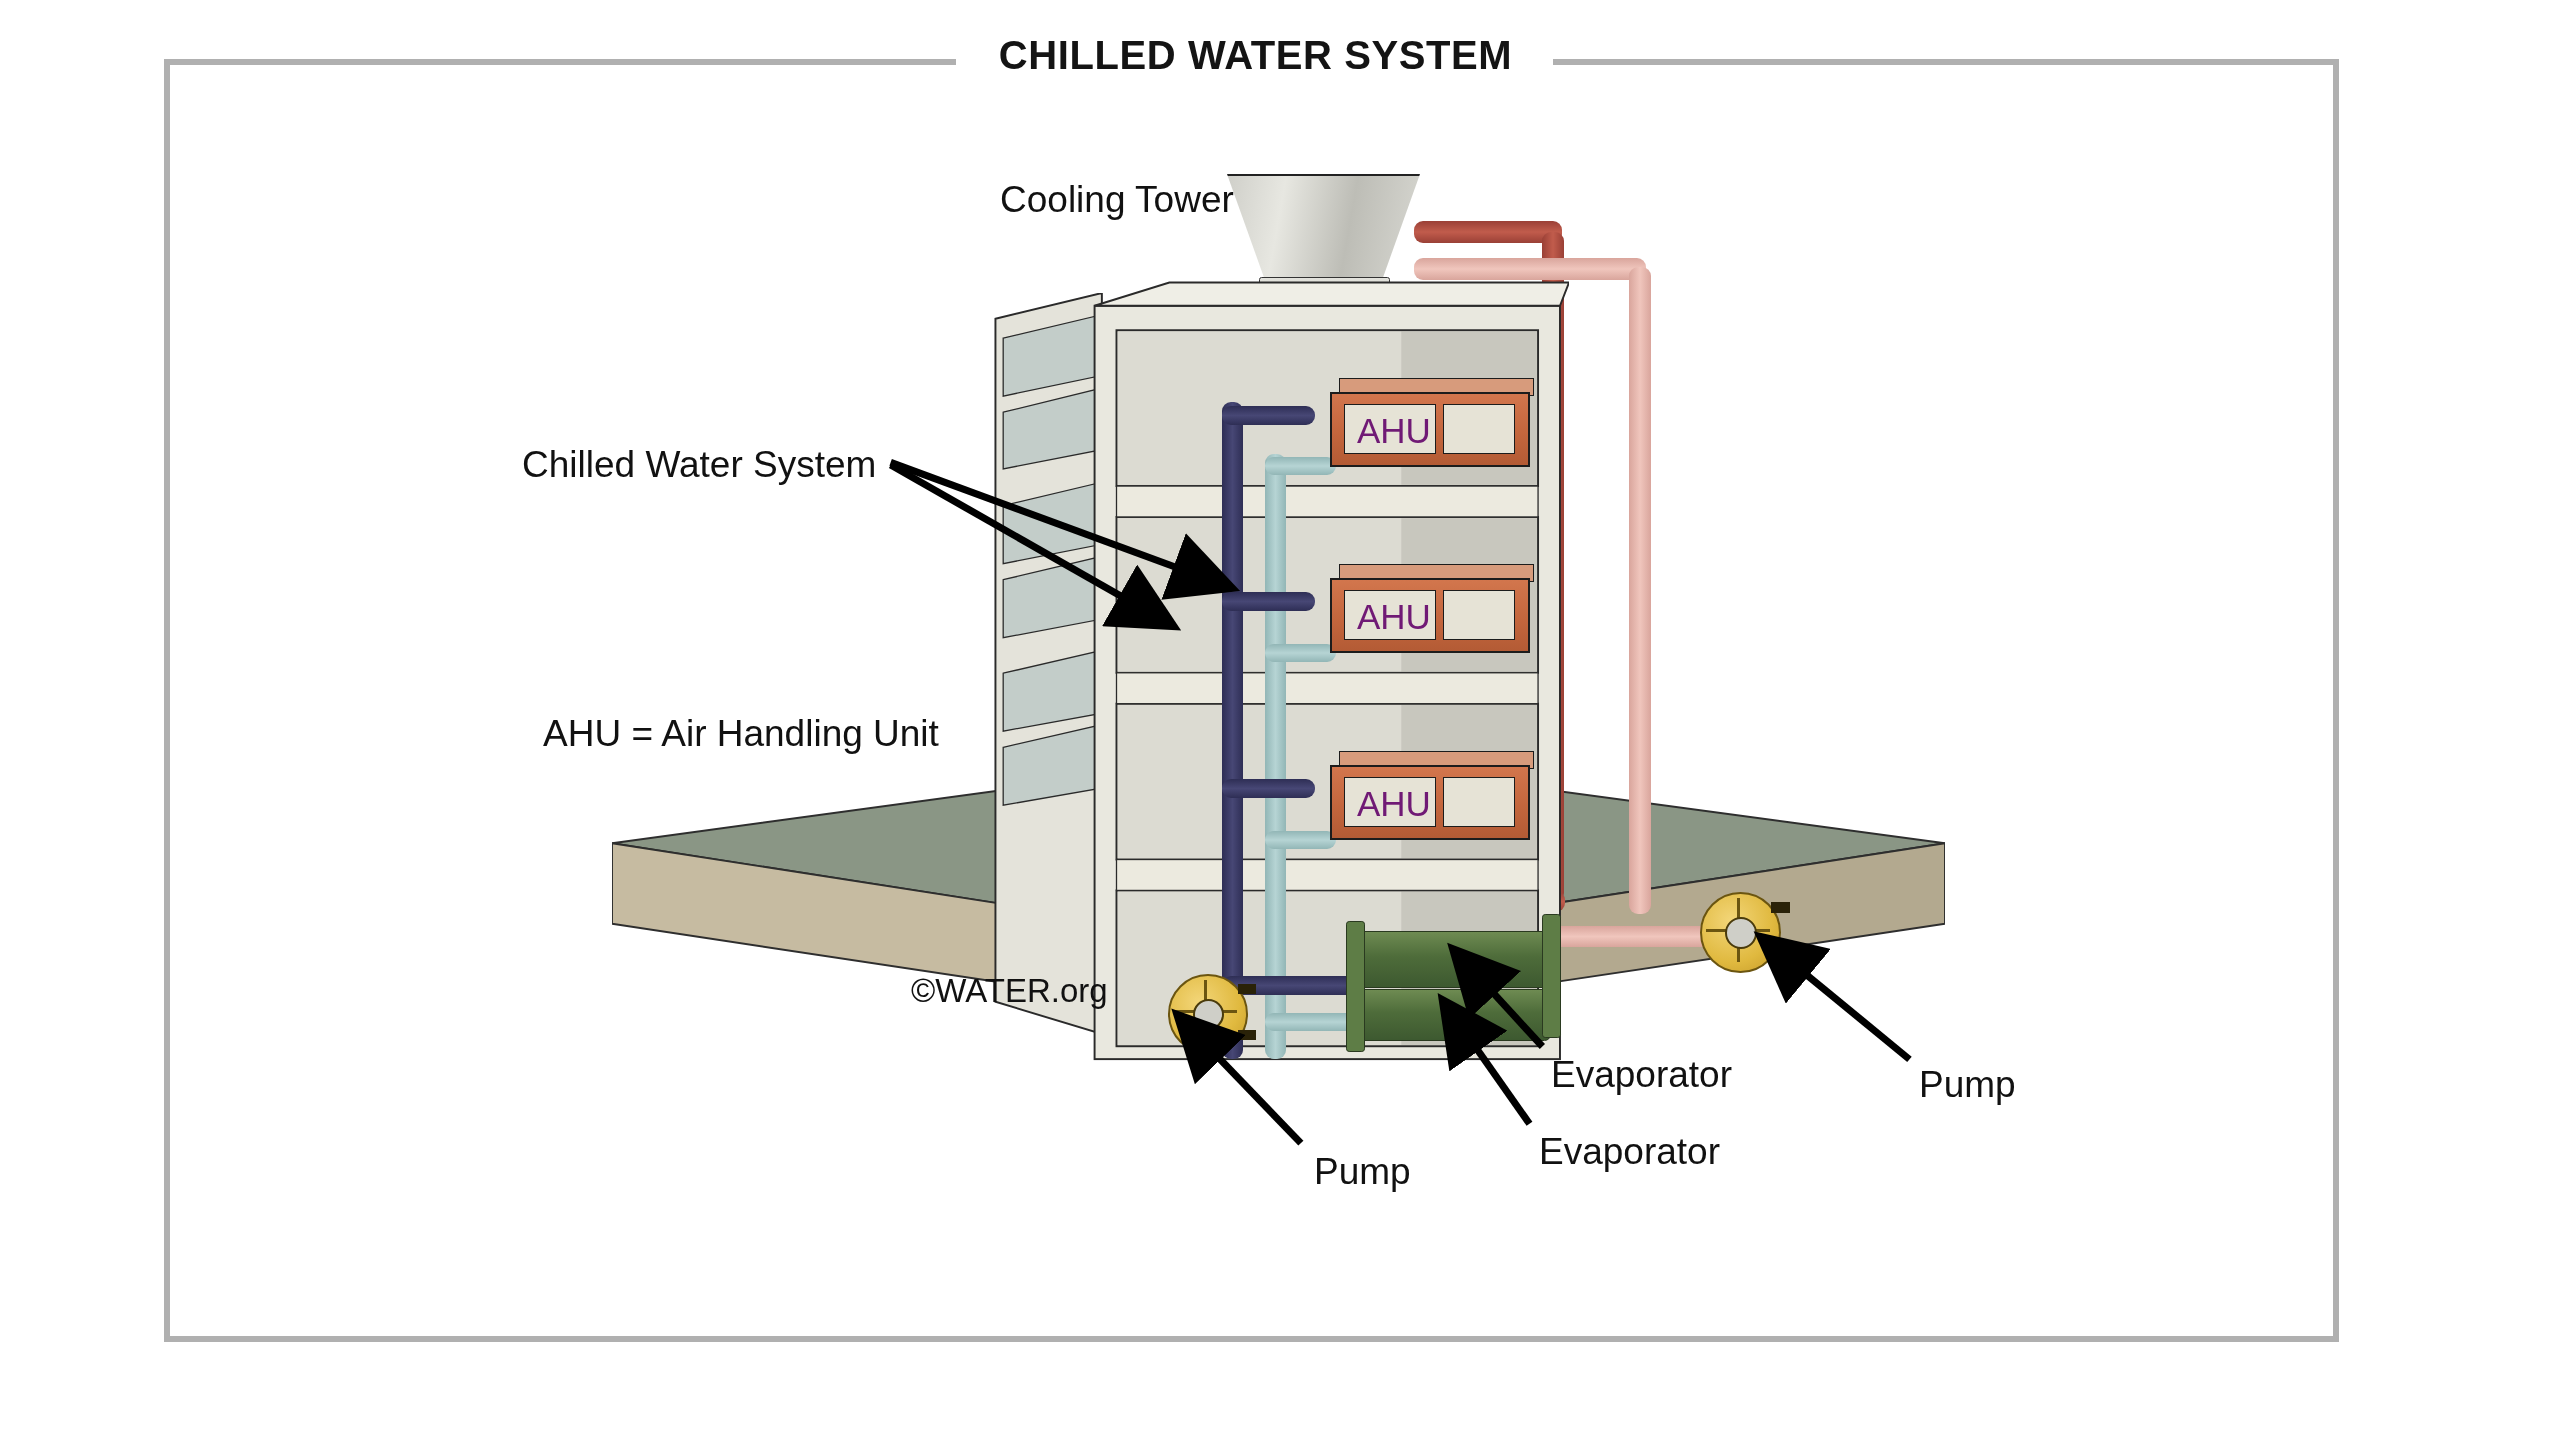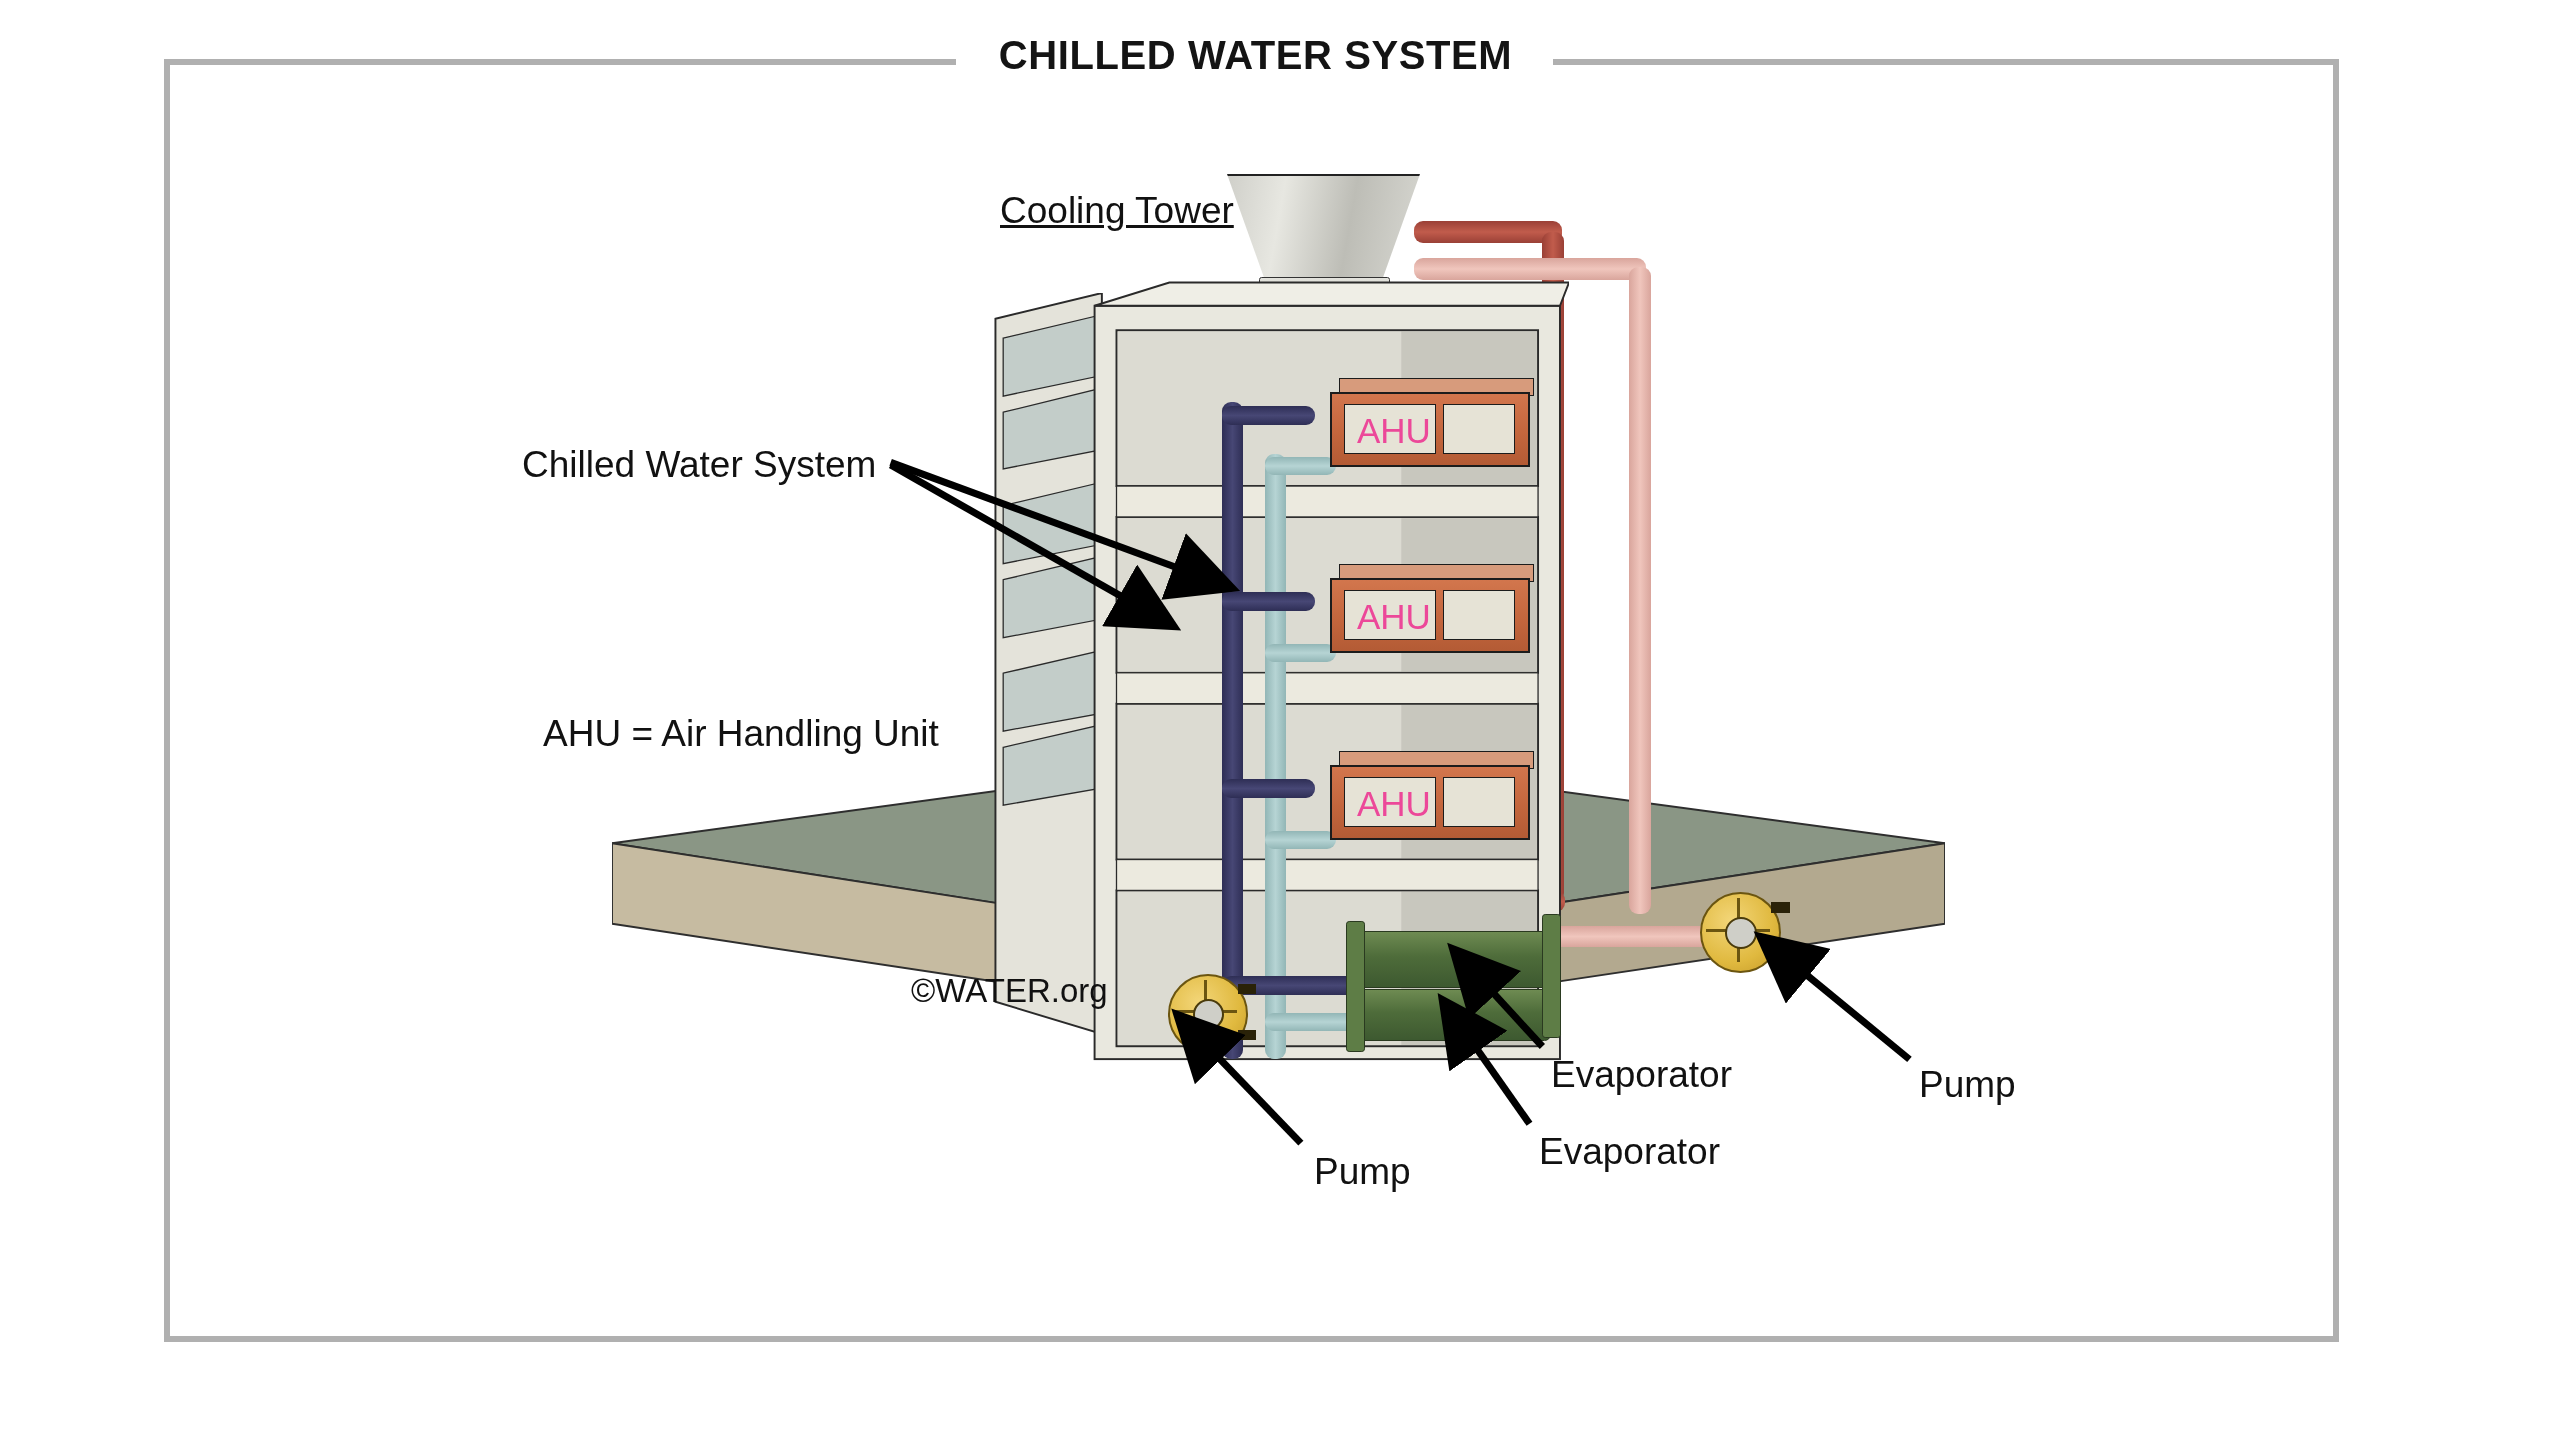--- a/index.html
+++ b/index.html
@@ -29,21 +29,21 @@
   
   #bldg{position:absolute;left:995px;top:293px;width:560px;height:770px;}
 
   
   .ahu{position:absolute;}
   .ahu-body{position:absolute;left:0;top:0;width:100%;height:100%;
       background:linear-gradient(180deg,#d2764d 0%,#c4663d 55%,#b35b35 100%);
       border:2.6px solid #1c1c1c;}
   .ahu-top{position:absolute;background:#d79b7c;border:1.9px solid #1c1c1c;}
   .ahu-panel{position:absolute;background:#e6e3d6;border:1.9px solid #1c1c1c;}
-  .ahu-txt{position:absolute;font-size:35px;color:#ec4899;line-height:1;}
+  .ahu-txt{position:absolute;font-size:35px;color:#701a75;line-height:1;}
 
   
   .pipe{position:absolute;border-radius:9px;}
   .pipe-sup{background:linear-gradient(90deg,#2e2e55,#474775,#2e2e55);}
   .pipe-ret{background:linear-gradient(90deg,#92b6b6,#b6d4d4,#92b6b6);}
   .pipe-hot{background:linear-gradient(90deg,#9a4036,#c15c4c,#9a4036);}
   .pipe-cold{background:linear-gradient(90deg,#d9a59c,#f0c6bd,#d9a59c);}
   .pipe-hot-h{background:linear-gradient(180deg,#9a4036,#c15c4c,#9a4036);}
   .pipe-cold-h{background:linear-gradient(180deg,#d9a59c,#f0c6bd,#d9a59c);}
   .pipe-sup-h{background:linear-gradient(180deg,#2e2e55,#474775,#2e2e55);}
@@ -231,21 +231,21 @@
 
     <line x1="2020" y1="1775" x2="1834" y2="1582" stroke="#000" stroke-width="11" marker-end="url(#ah)"></line>
 
     <line x1="2375" y1="1745" x2="2245" y2="1560" stroke="#000" stroke-width="11" marker-end="url(#ah)"></line>
 
     <line x1="2395" y1="1625" x2="2262" y2="1480" stroke="#000" stroke-width="11" marker-end="url(#ah)"></line>
 
     <line x1="2965" y1="1645" x2="2740" y2="1460" stroke="#000" stroke-width="11" marker-end="url(#ah)"></line>
   </svg>
 
-  <div class="lbl" style="left:1000px;top:192px;text-decoration:underline;">Cooling Tower</div>
+  <div class="lbl" style="left:1000px;top:181px;">Cooling Tower</div>
 
   <div class="lbl" style="left:522px;top:446px;">Chilled Water System</div>
 
   <div class="lbl" style="left:543px;top:715px;">AHU = Air Handling Unit</div>
 
   <div class="lbl" style="left:1314px;top:1153px;">Pump</div>
 
   <div class="lbl" style="left:1539px;top:1133px;">Evaporator</div>
 
   <div class="lbl" style="left:1551px;top:1056px;">Evaporator</div>

